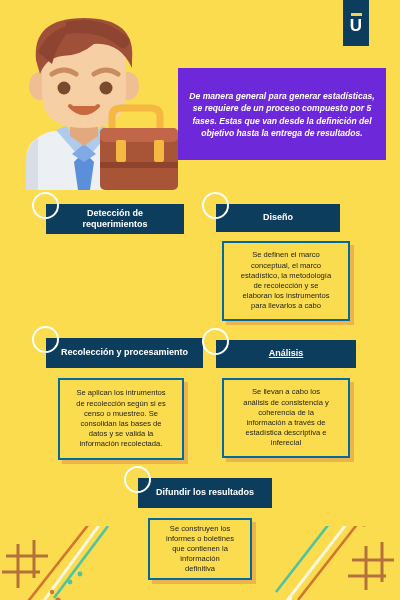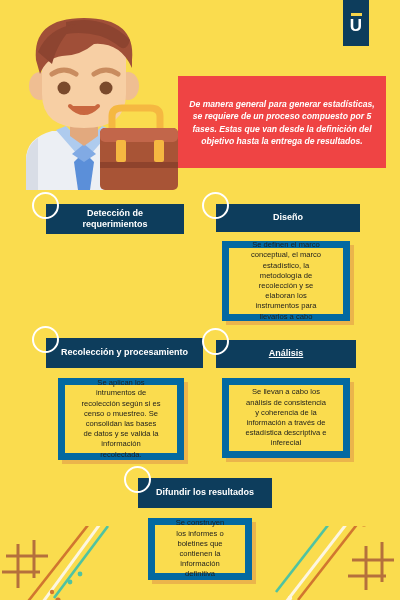--- a/index.html
+++ b/index.html
@@ -26,22 +26,22 @@
   #logo .u{
     color:#ffffff;font-size:17px;line-height:16px;font-weight:700;
     letter-spacing:0px;font-family:"Liberation Sans",sans-serif;
   }
 
   
   #character{position:absolute;left:8px;top:12px;width:178px;height:178px;}
 
   
   #intro{
-    position:absolute;left:178px;top:76px;width:208px;height:92px;
-    background:#ef4444;box-sizing:border-box;
+    position:absolute;left:178px;top:68px;width:208px;height:92px;
+    background:#6d28d9;box-sizing:border-box;
     padding:9px 11px 8px 11px;
     display:flex;align-items:center;justify-content:center;
   }
   #intro p{
     margin:0;color:#ffffff;font-style:italic;font-weight:700;
     font-size:8.6px;line-height:12.4px;text-align:center;
     font-family:"Liberation Sans",sans-serif;
   }
 
   
@@ -50,38 +50,38 @@
     position:relative;background:#0d3d5c;box-sizing:border-box;
     display:flex;align-items:center;justify-content:center;
     text-align:center;color:#ffffff;font-weight:700;
     font-size:9px;line-height:11.5px;padding:5px 8px;
   }
   .ring{
     position:absolute;left:-14px;top:-12px;width:27px;height:27px;
     border:2.5px solid #ffffff;border-radius:50%;box-sizing:border-box;
   }
   .phase-body{
-    position:relative;background:#fadc4e;border:7px solid #0369a1;
+    position:relative;background:#fadc4e;border:2px solid #0369a1;
     box-sizing:border-box;box-shadow:4px 4px 0 rgba(222,150,72,.55);
     display:flex;align-items:center;justify-content:center;
     padding:7px 16px;
   }
   .phase-body p{
     margin:0;color:#1d1d1b;font-size:7.6px;line-height:10.2px;
     text-align:center;font-weight:400;
     font-family:"Liberation Sans",sans-serif;
   }
 
   
   #phase-1{left:46px;top:204px;width:138px;}
   #phase-1 .phase-head{width:138px;height:30px;}
   #phase-1 .phase-body{width:126px;height:74px;margin:12px 0 0 12px;}
 
   #phase-2{left:216px;top:204px;width:140px;}
-  #phase-2 .phase-head{width:144px;height:28px;}
+  #phase-2 .phase-head{width:124px;height:28px;}
   #phase-2 .phase-body{width:128px;height:80px;margin:9px 0 0 6px;}
 
   #phase-3{left:46px;top:338px;width:138px;}
   #phase-3 .phase-head{width:157px;height:30px;}
   #phase-3 .phase-body{width:126px;height:82px;margin:10px 0 8px 12px;}
 
   #phase-4{left:216px;top:340px;width:140px;}
   #phase-4 .phase-head{width:140px;height:28px;text-decoration:underline;}
   #phase-4 .phase-body{width:128px;height:80px;margin:10px 12px 0 6px;}
 

